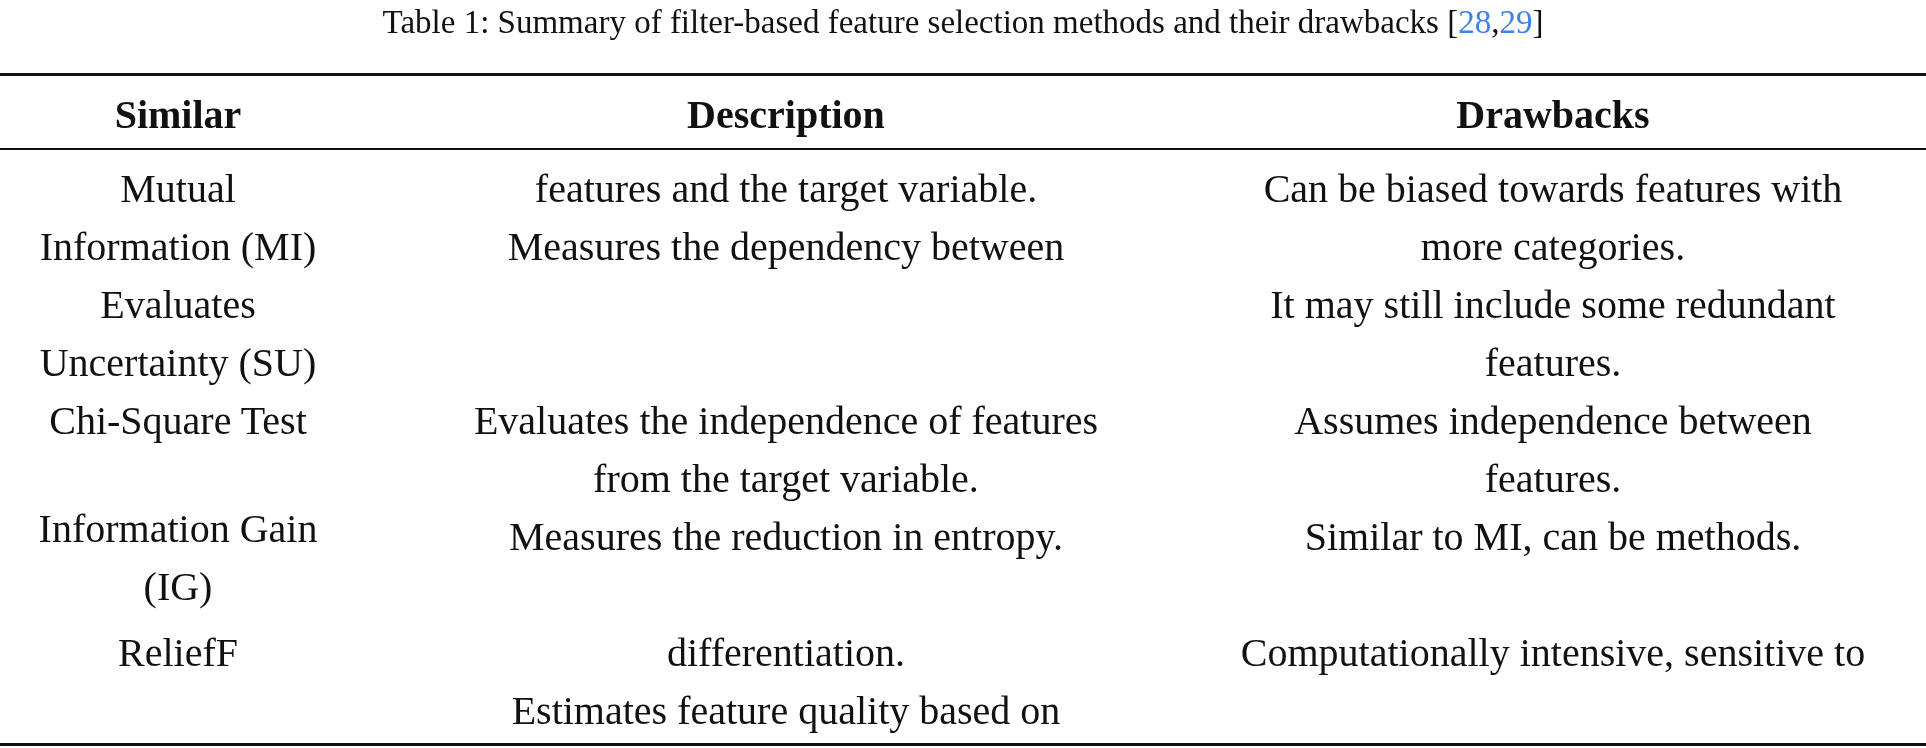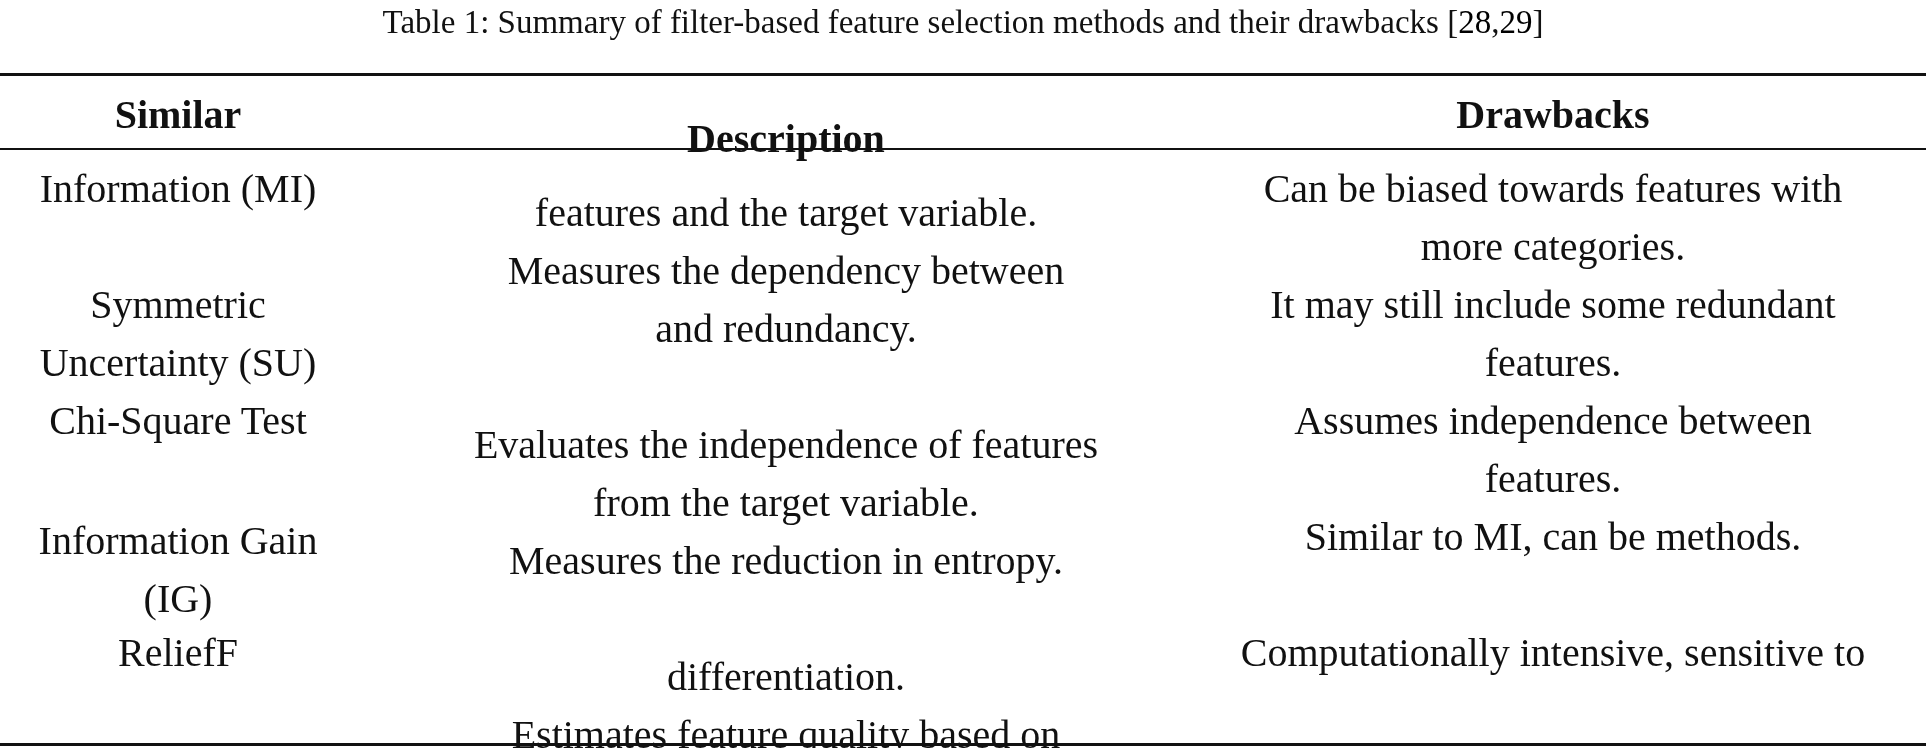--- a/index.html
+++ b/index.html
@@ -5,31 +5,31 @@
     html, body { margin: 0; padding: 0; background: #ffffff; }
     body {
       width: 1926px; height: 748px; overflow: hidden; position: relative;
       font-family: "Liberation Serif", "DejaVu Serif", serif; color: #111111;
     }
     .caption {
       position: absolute; left: 0; top: 2px; width: 1926px; text-align: center;
       font-size: 33px; line-height: 40px; white-space: nowrap;
     }
     .caption .label { font-weight: normal; }
-    .caption .cite { color: #000000; }
+    .caption .cite { color: #3b82f6; }
     .rule { position: absolute; left: 0; width: 1926px; background: #111111; }
     .rule.top { top: 73px; height: 3px; }
     .rule.mid { top: 148px; height: 2px; }
     .rule.bottom { top: 743px; height: 3px; }
     .cell {
       position: absolute; text-align: center; font-size: 40px; line-height: 58px;
     }
     .hdr { font-weight: bold; top: 86px; }
     .c1 { left: 0; width: 356px; }
-    .c2 { left: 400px; width: 772px; margin-top: 24px; }
+    .c2 { left: 400px; width: 772px; }
     .c3 { left: 1180px; width: 746px; }
     .line { display: block; white-space: nowrap; }
   </style>
 </head>
 <body>
 
 <div class="caption">
   <span class="label">Table 1:</span>
   <span>Summary of filter-based feature selection methods and their drawbacks</span>
   <span><span>[</span><a class="cite">28</a><span>,</span><a class="cite">29</a><span>]</span></span>
@@ -38,39 +38,39 @@
 <div class="rule top"></div>
 
 <div class="cell hdr c1">Similar</div>
 <div class="cell hdr c2">Description</div>
 <div class="cell hdr c3">Drawbacks</div>
 
 <div class="rule mid"></div>
 
 <div>
   <div class="cell c1" style="top:160px">
+    <span class="line">Mutual</span>
     <span class="line">Information (MI)</span>
   </div>
   <div class="cell c2" style="top:160px">
     <span class="line">features and the target variable.</span>
     <span class="line">Measures the dependency between</span>
   </div>
   <div class="cell c3" style="top:160px">
     <span class="line">Can be biased towards features with</span>
     <span class="line">more categories.</span>
   </div>
 </div>
 
 <div>
   <div class="cell c1" style="top:276px">
-    <span class="line">Symmetric</span>
+    <span class="line">Evaluates</span>
     <span class="line">Uncertainty (SU)</span>
   </div>
   <div class="cell c2" style="top:276px">
-    <span class="line">and redundancy.</span>
   </div>
   <div class="cell c3" style="top:276px">
     <span class="line">It may still include some redundant</span>
     <span class="line">features.</span>
   </div>
 </div>
 
 <div>
   <div class="cell c1" style="top:392px">
     <span class="line">Chi-Square Test</span>
@@ -79,21 +79,21 @@
     <span class="line">Evaluates the independence of features</span>
     <span class="line">from the target variable.</span>
   </div>
   <div class="cell c3" style="top:392px">
     <span class="line">Assumes independence between</span>
     <span class="line">features.</span>
   </div>
 </div>
 
 <div>
-  <div class="cell c1" style="top:512px">
+  <div class="cell c1" style="top:500px">
     <span class="line">Information Gain</span>
     <span class="line">(IG)</span>
   </div>
   <div class="cell c2" style="top:508px">
     <span class="line">Measures the reduction in entropy.</span>
   </div>
   <div class="cell c3" style="top:508px">
     <span class="line">Similar to MI, can be methods.</span>
   </div>
 </div>

